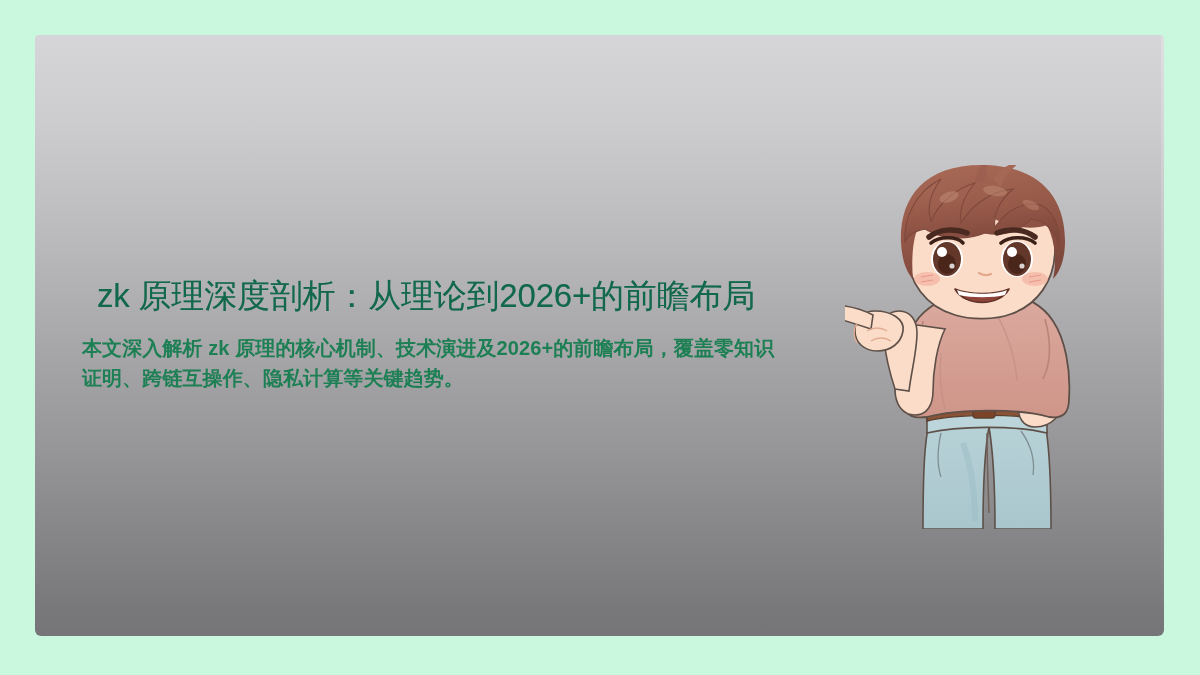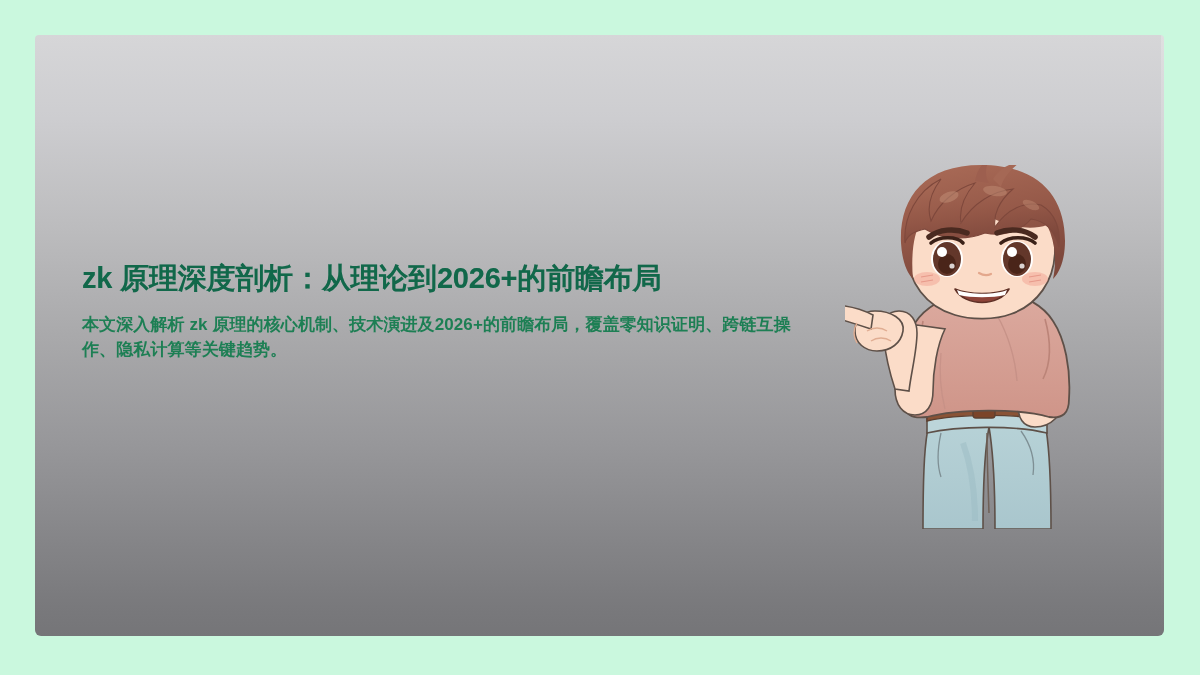--- a/index.html
+++ b/index.html
@@ -41,33 +41,33 @@
 
   
   #text-block {
     position: absolute;
     left: 47px;
     top: 224px;
     width: 720px;
   }
 
   #slide-title {
-    margin: 0;
-    font-size: 29px;
+    margin: 15px;
+    font-size: 33px;
     line-height: 1.33;
-    font-weight: 700;
+    font-weight: 400;
     color: #11684a;
     letter-spacing: -0.2px;
     white-space: pre-wrap;
     text-shadow: 0 0 0.5px rgba(17,104,74,.35);
   }
 
   #slide-subtitle {
     margin: 14px 0 0 0;
-    font-size: 17px;
+    font-size: 20px;
     line-height: 1.52;
     font-weight: 700;
     color: #1d7f54;
     letter-spacing: 0.1px;
     white-space: pre-wrap;
     max-width: 710px;
   }
 
   
   #character-illustration {

